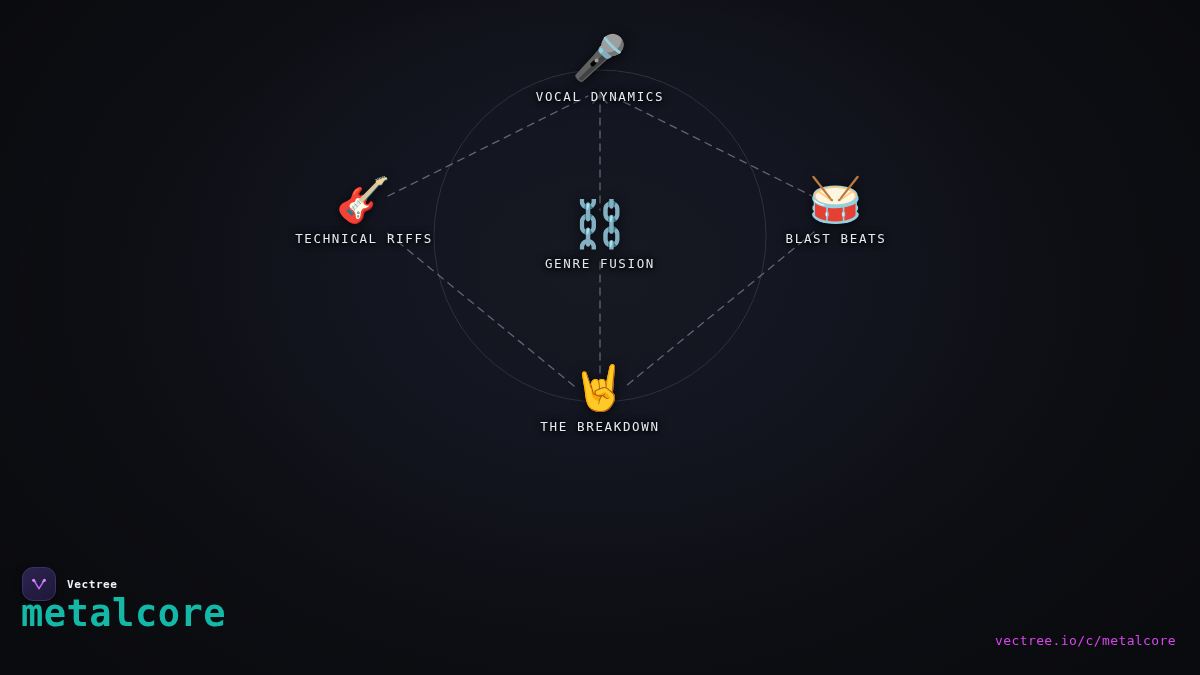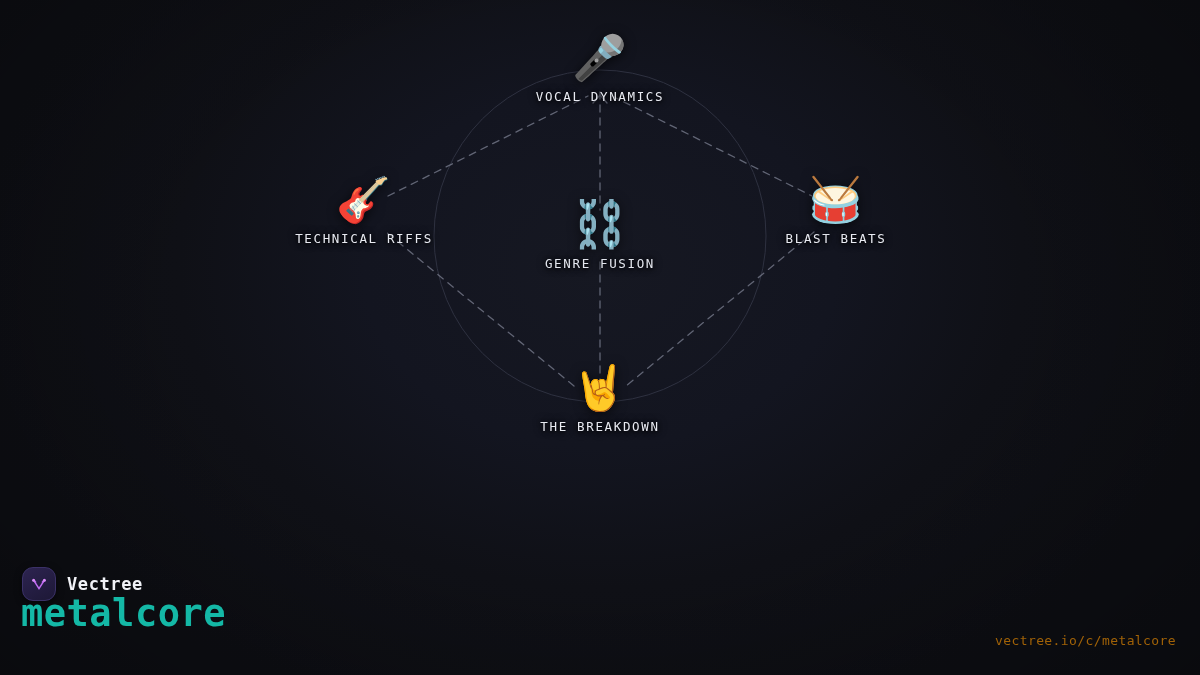--- a/index.html
+++ b/index.html
@@ -73,34 +73,34 @@
   #brand-mark {
     width:34px; height:34px; border-radius:11px;
     background:linear-gradient(150deg,#2d2450 0%,#241d42 55%,#1d1836 100%);
     border:1px solid #3b3168;
     display:flex; align-items:center; justify-content:center;
     flex:none;
     box-shadow:0 2px 7px rgba(0,0,0,0.55);
   }
 
   #brand-name {
-    font-size:17px; font-weight:bold;
+    font-size:11px; font-weight:bold;
     color:#f1f2f7; letter-spacing:0.6px;
   }
 
   #collection-title {
     position:absolute; left:21px; top:38px;
     font-size:37px; font-weight:bold;
     color:#14b8a6; letter-spacing:0.5px;
     line-height:1;
   }
 
   #site-url {
     position:absolute; right:24px; bottom:27px;
-    font-size:13px; color:#a16207; letter-spacing:0.4px;
+    font-size:13px; color:#d946ef; letter-spacing:0.4px;
   }
 </style>
 </head>
 <body>
 
 <div id="stage">
 
   <svg id="graph-svg" width="1200" height="675" viewBox="0 0 1200 675">
 
     <circle cx="600" cy="236" r="166" fill="none" stroke="#2e3140" stroke-width="1"></circle>

